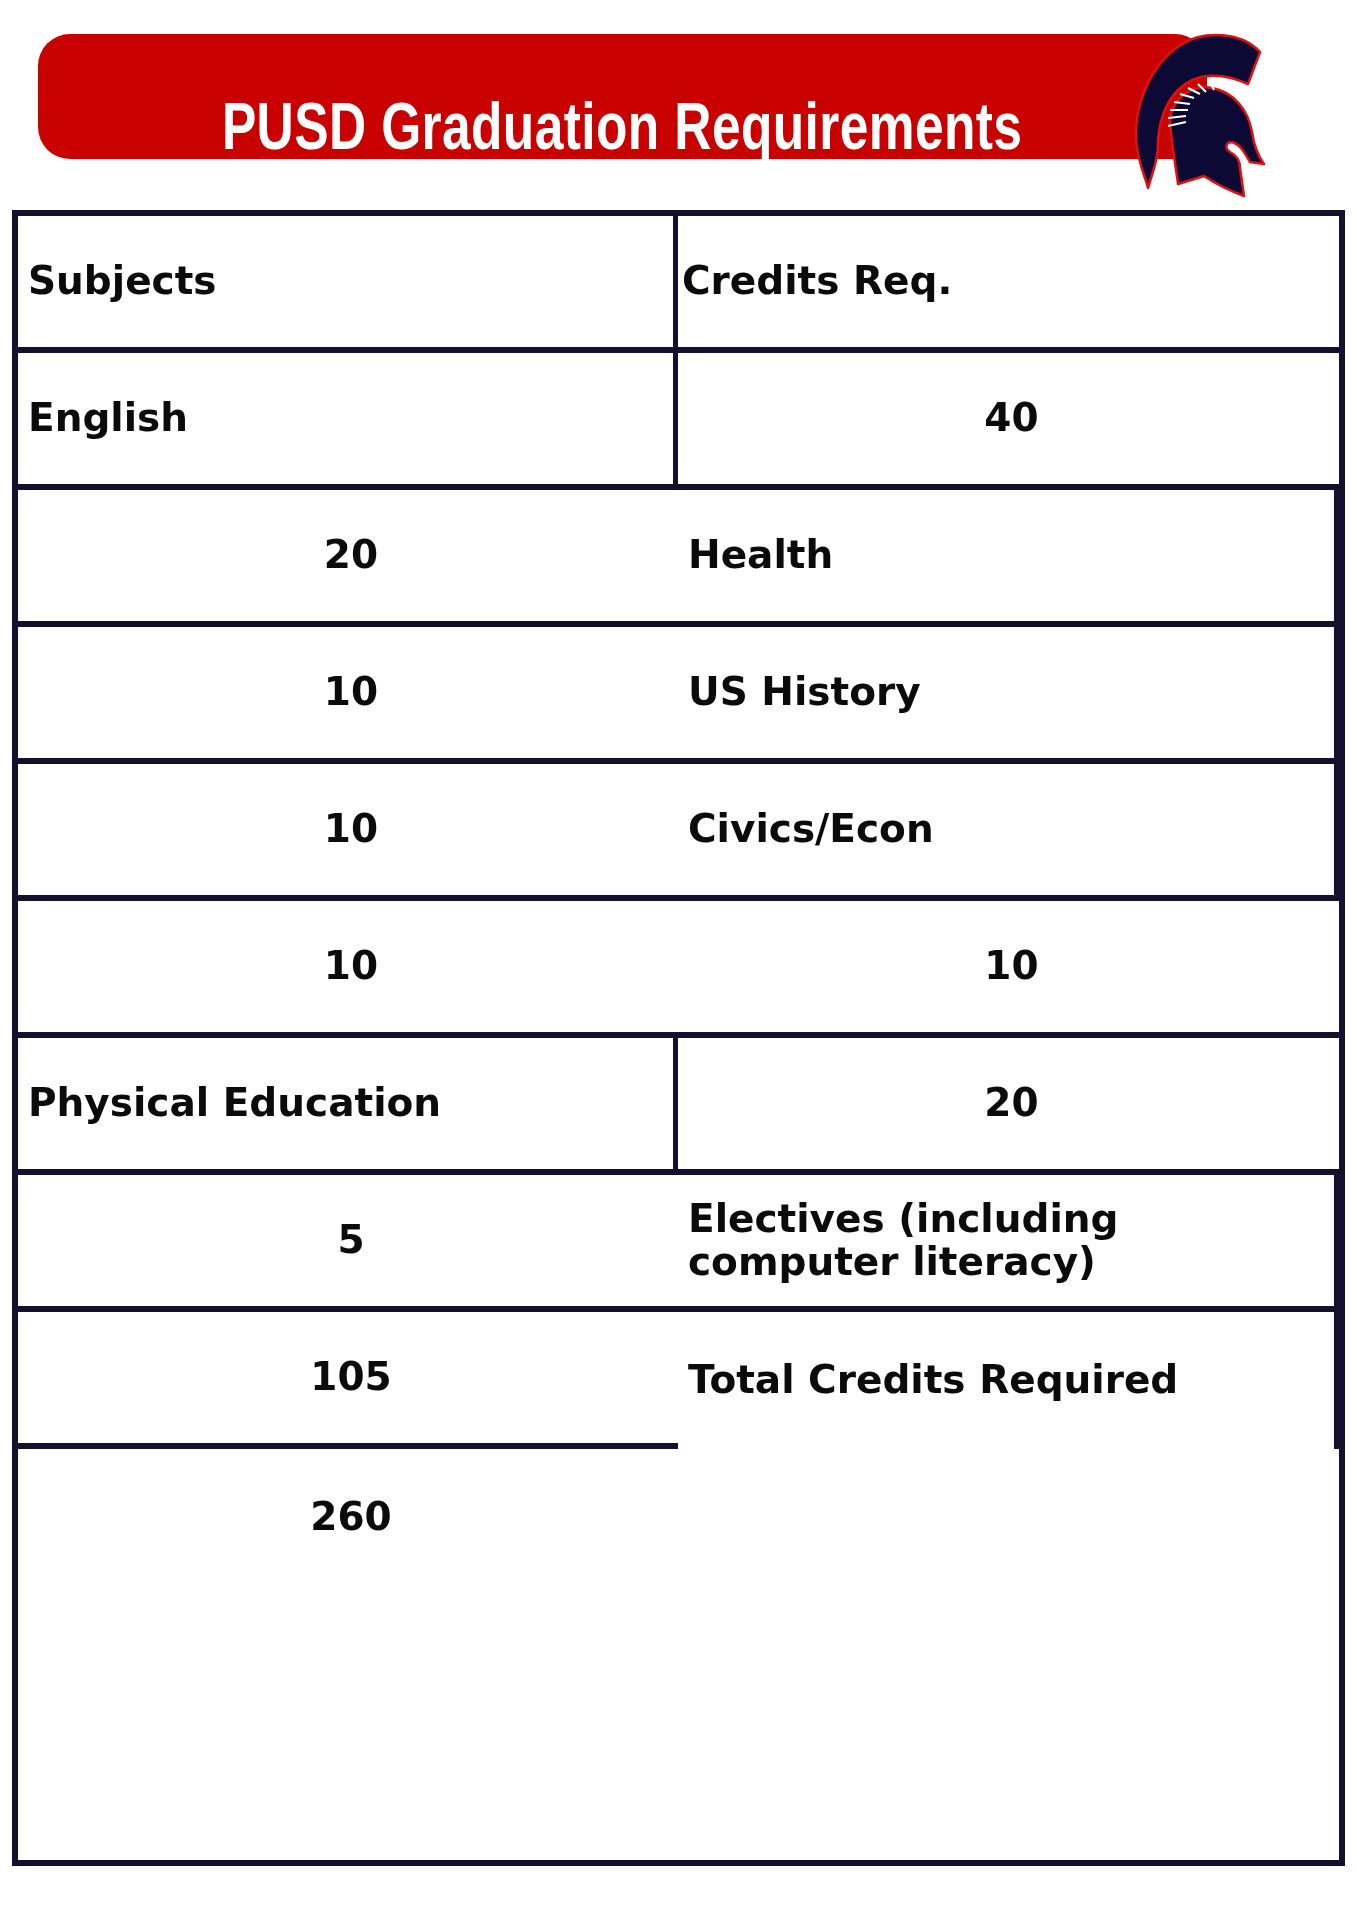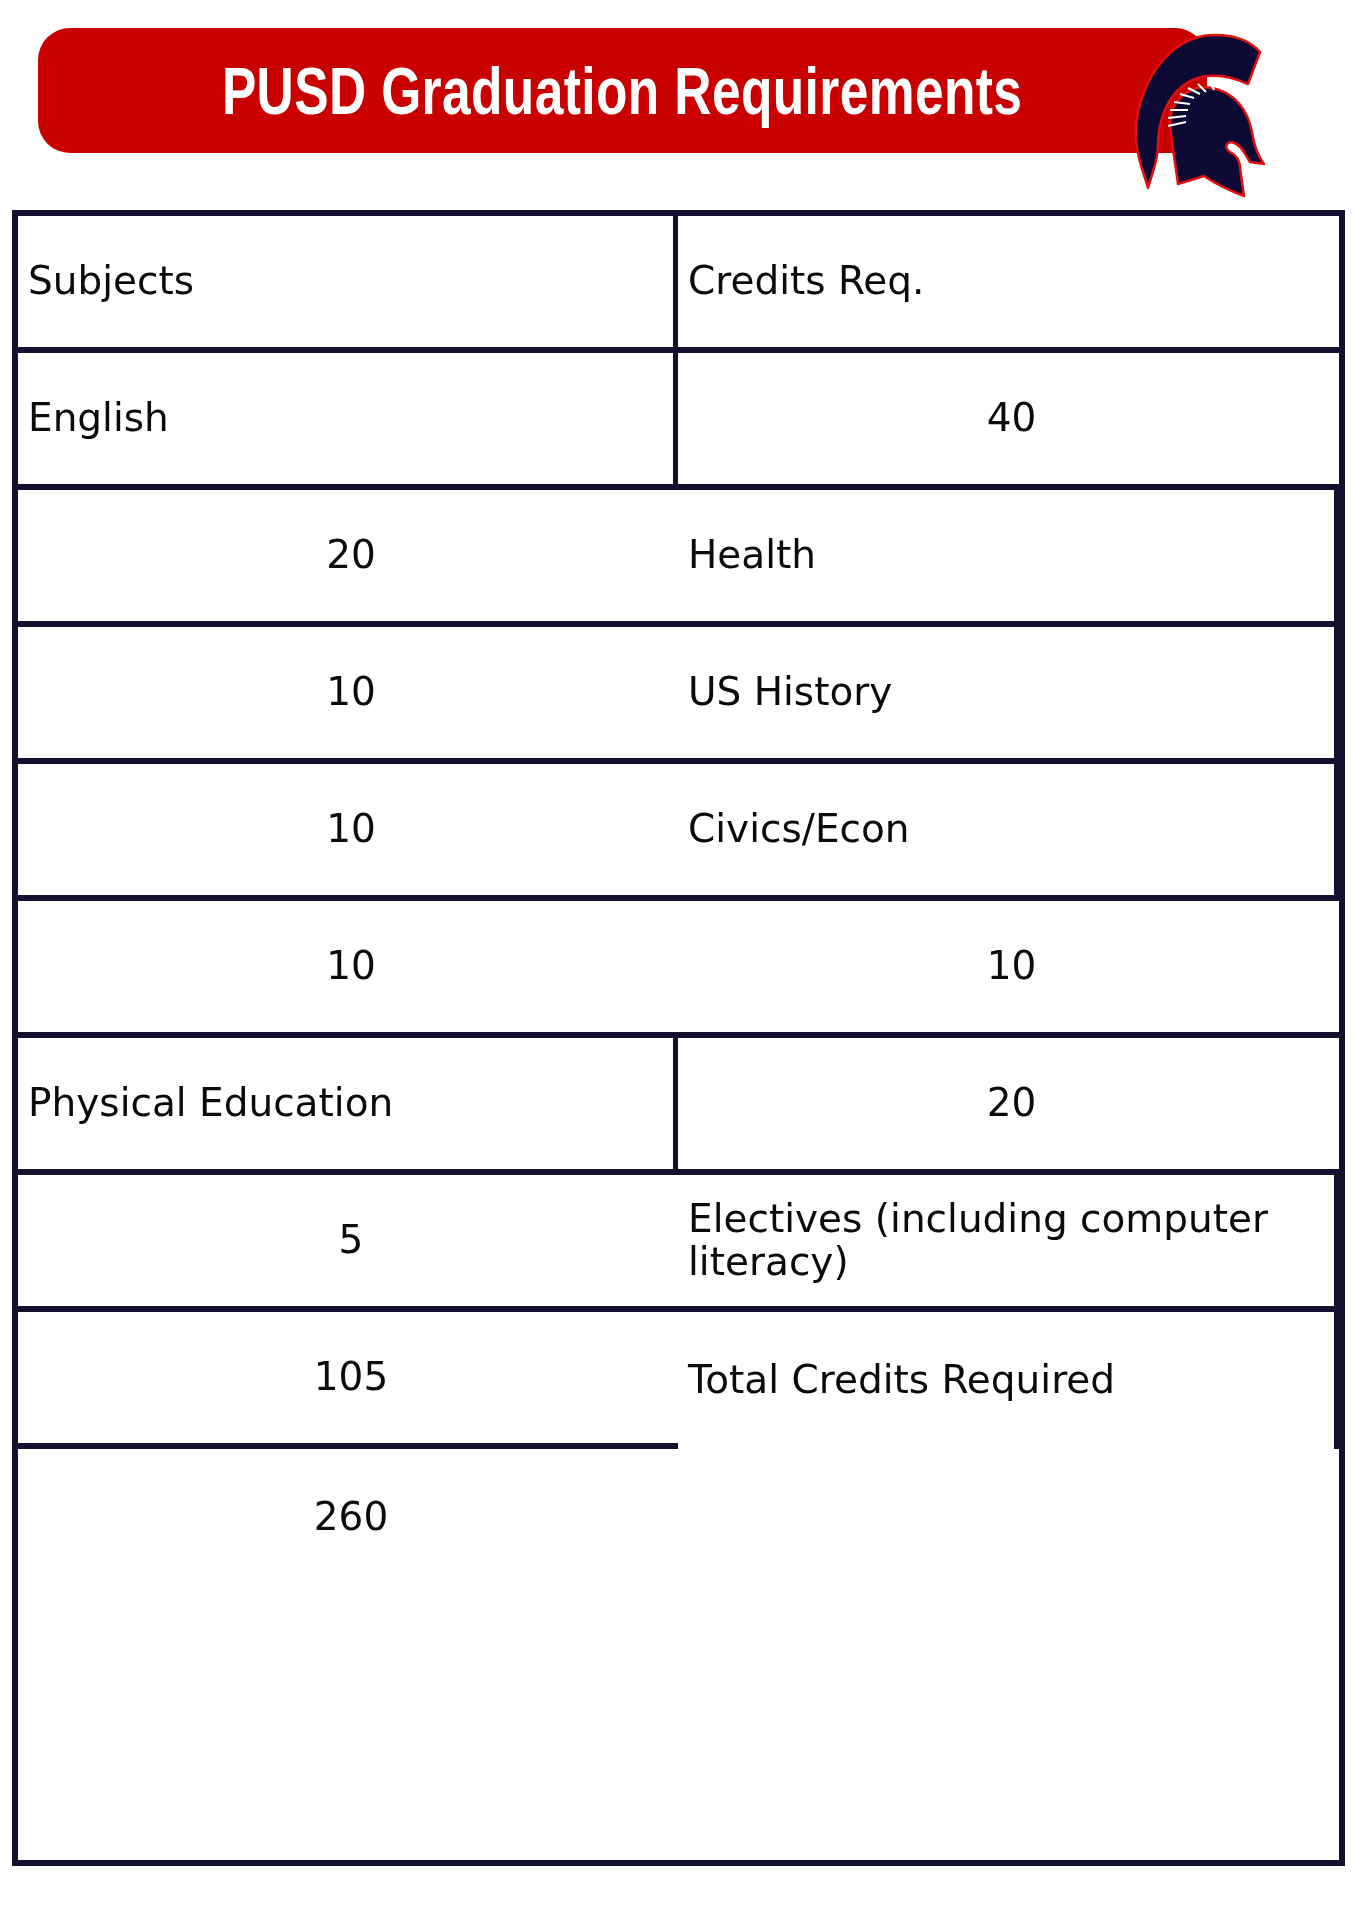--- a/index.html
+++ b/index.html
@@ -1,40 +1,40 @@
 <!DOCTYPE html>
 <html><head>
 <meta charset="utf-8">
 <style>
   html, body { margin:0; padding:0; background:#ffffff; }
   body { width:1357px; height:1920px; position:relative; overflow:hidden; font-family:"DejaVu Sans", sans-serif; }
   .banner {
-    position:absolute; left:38px; top:28px; width:1169px; height:125px;
+    position:absolute; left:38px; top:34px; width:1169px; height:125px;
     background:#c80000; border-radius:32px;
-    display:flex; align-items:center; justify-content:center;
+    display:flex; align-items:flex-end; justify-content:center;
   }
   .banner-title {
     color:#ffffff; font-family:"Liberation Sans", sans-serif; font-weight:bold;
     font-size:66px; letter-spacing:0.5px; transform:scaleX(0.78); transform-origin:center;
     white-space:nowrap; line-height:1;
   }
   .logo { position:absolute; left:1112px; top:28px; width:160px; height:172px; }
   .table {
     position:absolute; left:12px; top:210px; width:1333px; height:1656px;
     box-sizing:border-box; border:6px solid #14102e;
     display:grid; grid-template-columns:660px 1fr; grid-template-rows:repeat(12, 1fr);
   }
   .cell {
     box-sizing:border-box; border-right:5px solid #14102e; border-bottom:6px solid #14102e;
     display:flex; align-items:center; padding-left:10px; padding-right:6px;
-    font-family:"DejaVu Sans", sans-serif; font-weight:normal; font-size:39px; color:#0b0b0b;
+    font-family:"DejaVu Sans", sans-serif; font-weight:bold; font-size:39px; color:#0b0b0b;
     line-height:1.1;
   }
   .cell.val { border-right:none; justify-content:center; padding-left:12px; }
-  .cell.head-val { border-right:none; justify-content:flex-start; padding-left:10px; }
+  .cell.head-val { border-right:none; justify-content:flex-start; padding-left:4px; }
   .cell.last { border-bottom:none; }
 </style>
 </head>
 <body>
 
 <div class="banner">
   <span class="banner-title">PUSD Graduation Requirements</span>
 </div>
 
 <div class="logo">

